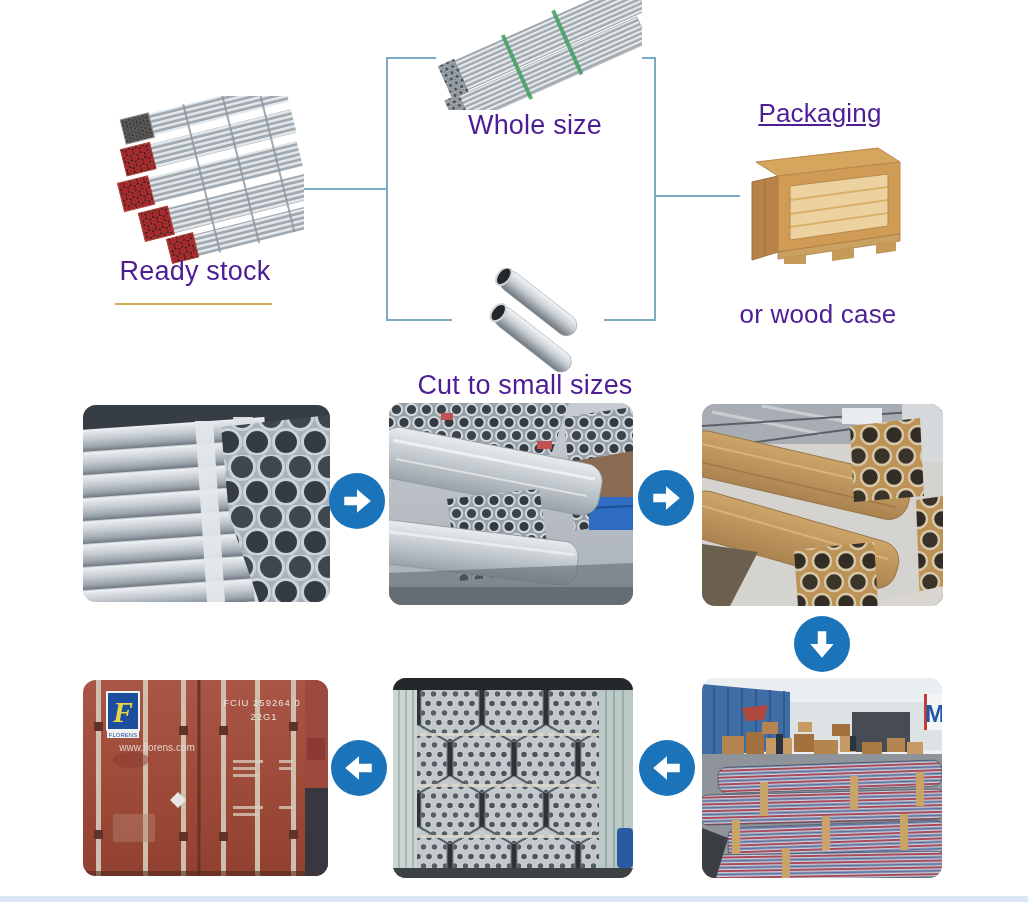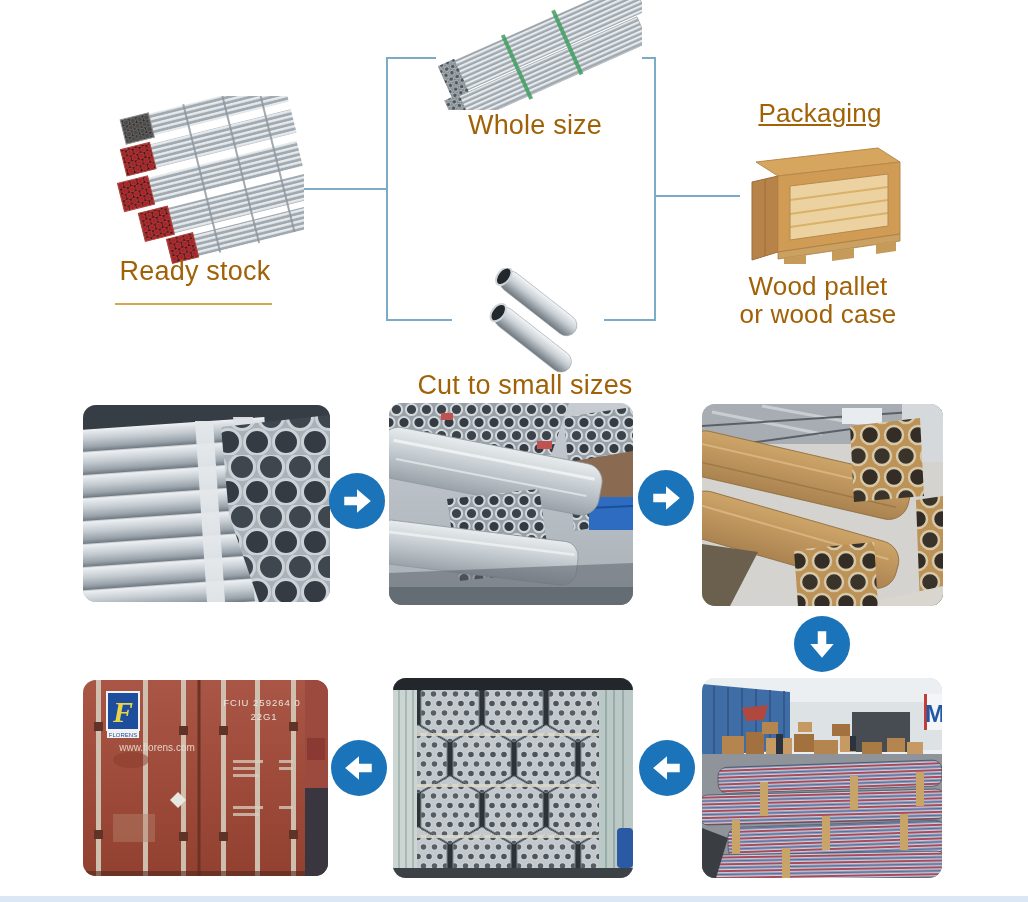--- a/index.html
+++ b/index.html
@@ -1,18 +1,18 @@
 <!DOCTYPE html>
 <html><head>
 <meta charset="utf-8">
 <style>
   html,body{margin:0;padding:0;background:#fff;}
   #canvas{position:relative;width:1028px;height:902px;background:#fff;overflow:hidden;
           font-family:"Liberation Sans",sans-serif;color:#3d4043;}
-  .caption{position:absolute;text-align:center;color:#a16207;letter-spacing:.2px;}
+  .caption{position:absolute;text-align:center;color:#4c1d95;letter-spacing:.2px;}
   .cap27{font-size:27px;}
   .cap26{font-size:26px;}
   .line{position:absolute;background:#7cabc8;}
   .bracket{position:absolute;left:386px;top:57px;width:270px;height:264px;
            border:2px solid #7cabc8;box-sizing:border-box;}
   .imgbox{position:absolute;background:#fff;}
   .photo{position:absolute;border-radius:13px;overflow:hidden;background:#cfd4d8;}
   .photo svg{display:block;width:100%;height:100%;}
   .arrow{position:absolute;width:56px;height:56px;border-radius:50%;background:#1b74b9;
          display:flex;align-items:center;justify-content:center;}
@@ -136,21 +136,20 @@
       <g stroke="#b9884a" stroke-width="1" fill="none">
         <polygon points="38,46 160,32 160,104 38,122"></polygon>
           <polygon points="50,56 148,44 148,96 50,110"></polygon>
       </g>
       <polygon points="38,122 160,104 160,111 38,129" fill="#caa161" stroke="#a87c42" stroke-width="0.8"></polygon>
       <polygon points="44,128 66,125 66,134 44,134" fill="#c69a58"></polygon>
       <polygon points="92,121 114,118 114,128 92,131" fill="#c69a58"></polygon>
       <polygon points="136,114 156,111 156,121 136,124" fill="#c69a58"></polygon>
     </svg>
   </div>
-  <div class="caption cap26" style="left:718px;top:271px;width:200px;">Wood pallet</div>
   <div class="caption cap26" style="left:718px;top:299px;width:200px;text-align:center;">or wood case</div>
 
   <div class="photo" style="left:83px;top:405px;width:247px;height:197px;">
     <svg viewBox="0 0 247 197">
       <defs>
         <linearGradient id="pipeH" x1="0" y1="0" x2="0" y2="1">
           <stop offset="0" stop-color="#eef1f4"></stop>
             <stop offset="0.45" stop-color="#c3cad0"></stop>
           <stop offset="0.8" stop-color="#99a2aa"></stop>
             <stop offset="1" stop-color="#6f787f"></stop>

